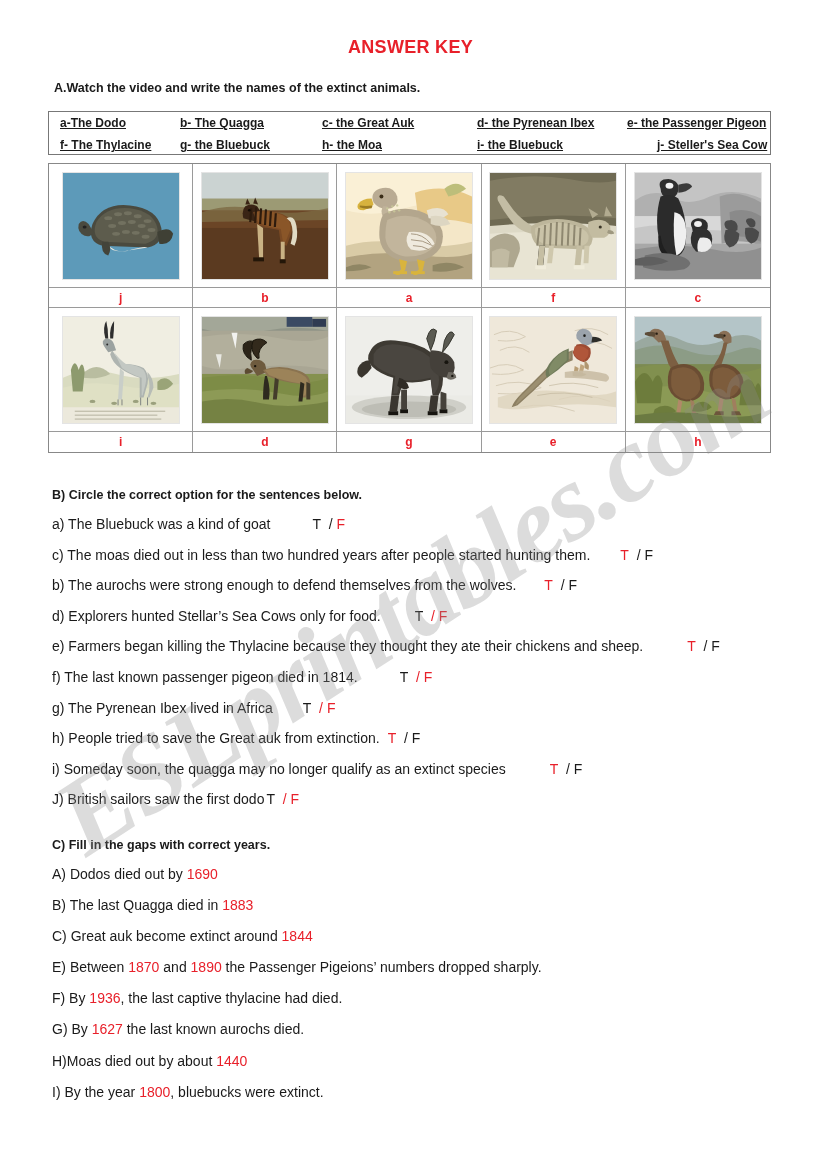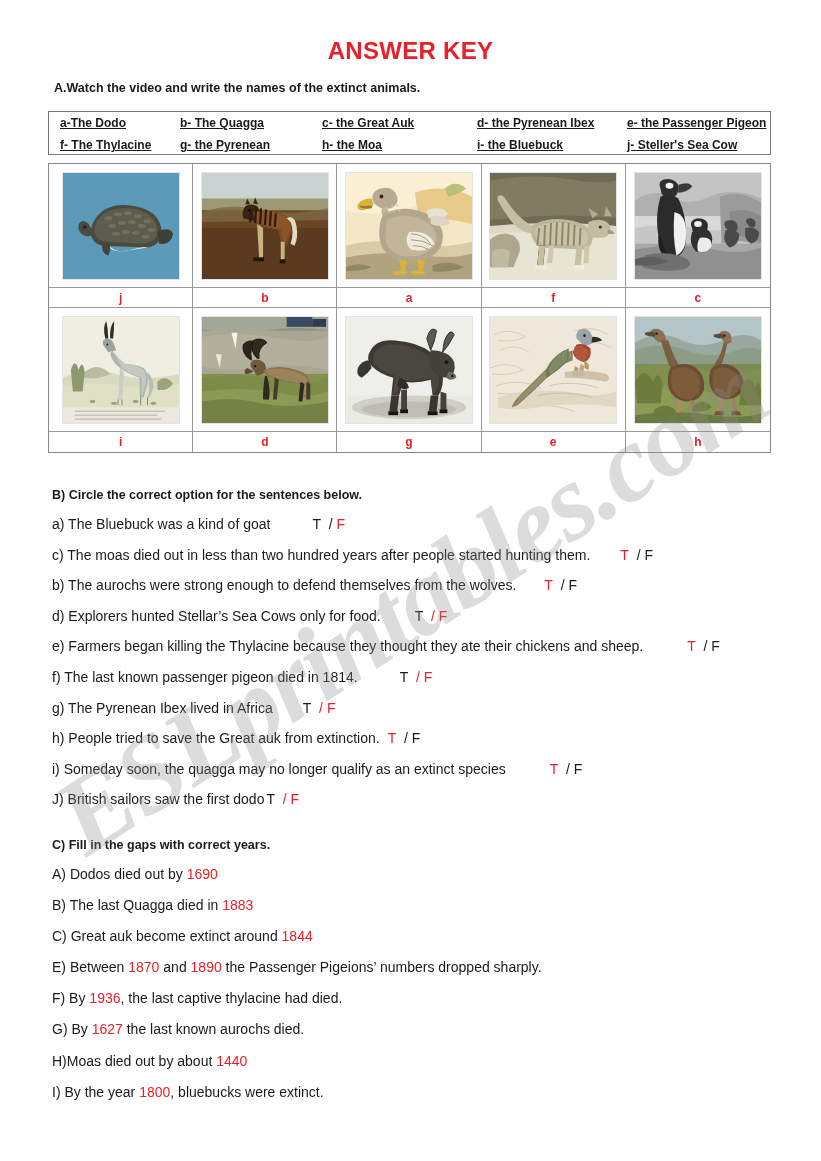--- a/index.html
+++ b/index.html
@@ -35,21 +35,21 @@
     letter-spacing: -2px;
     pointer-events: none;
     z-index: 40;
     user-select: none;
   }
 
   
   .title {
     text-align: center;
     color: #e8202a;
-    font-size: 24px;
+    font-size: 18px;
     font-weight: bold;
     letter-spacing: .3px;
     margin: 37px 0 0 0;
     position: relative;
     z-index: 5;
   }
 
   
   .sec-a-head {
     position: absolute;
@@ -77,21 +77,21 @@
     font-weight: bold;
   }
   .wb-c { white-space: nowrap; text-decoration: underline; }
   .wb-r1 .wb-c:nth-child(1) { width: 120px; }
   .wb-r1 .wb-c:nth-child(2) { width: 142px; }
   .wb-r1 .wb-c:nth-child(3) { width: 155px; }
   .wb-r1 .wb-c:nth-child(4) { width: 150px; }
   .wb-r2 .wb-c:nth-child(1) { width: 120px; }
   .wb-r2 .wb-c:nth-child(2) { width: 142px; }
   .wb-r2 .wb-c:nth-child(3) { width: 155px; }
-  .wb-r2 .wb-c:nth-child(4) { width: 150px; }
+  .wb-r2 .wb-c:nth-child(4) { width: 180px; }
 
   
   .pic-table {
     position: absolute;
     left: 48px; top: 163px;
     width: 723px;
     border: 1.2px solid #888;
     border-collapse: collapse;
     background: rgba(255,255,255,0.5);
     z-index: 6;
@@ -172,21 +172,21 @@
   <div class="wordbank">
     <div class="wb-row wb-r1">
       <span class="wb-c">a-The Dodo</span>
       <span class="wb-c">b- The Quagga</span>
       <span class="wb-c">c- the Great Auk</span>
       <span class="wb-c">d- the Pyrenean Ibex</span>
       <span class="wb-c">e- the Passenger Pigeon</span>
     </div>
     <div class="wb-row wb-r2">
       <span class="wb-c">f- The Thylacine</span>
-      <span class="wb-c">g- the Pyrenean</span>
+      <span class="wb-c">g- the Bluebuck</span>
       <span class="wb-c">h- the Moa</span>
       <span class="wb-c">i- the Bluebuck</span>
       <span class="wb-c">j- Steller's Sea Cow</span>
     </div>
   </div>
 
   <div class="pic-table">
 
     <div class="pic-row">
 

